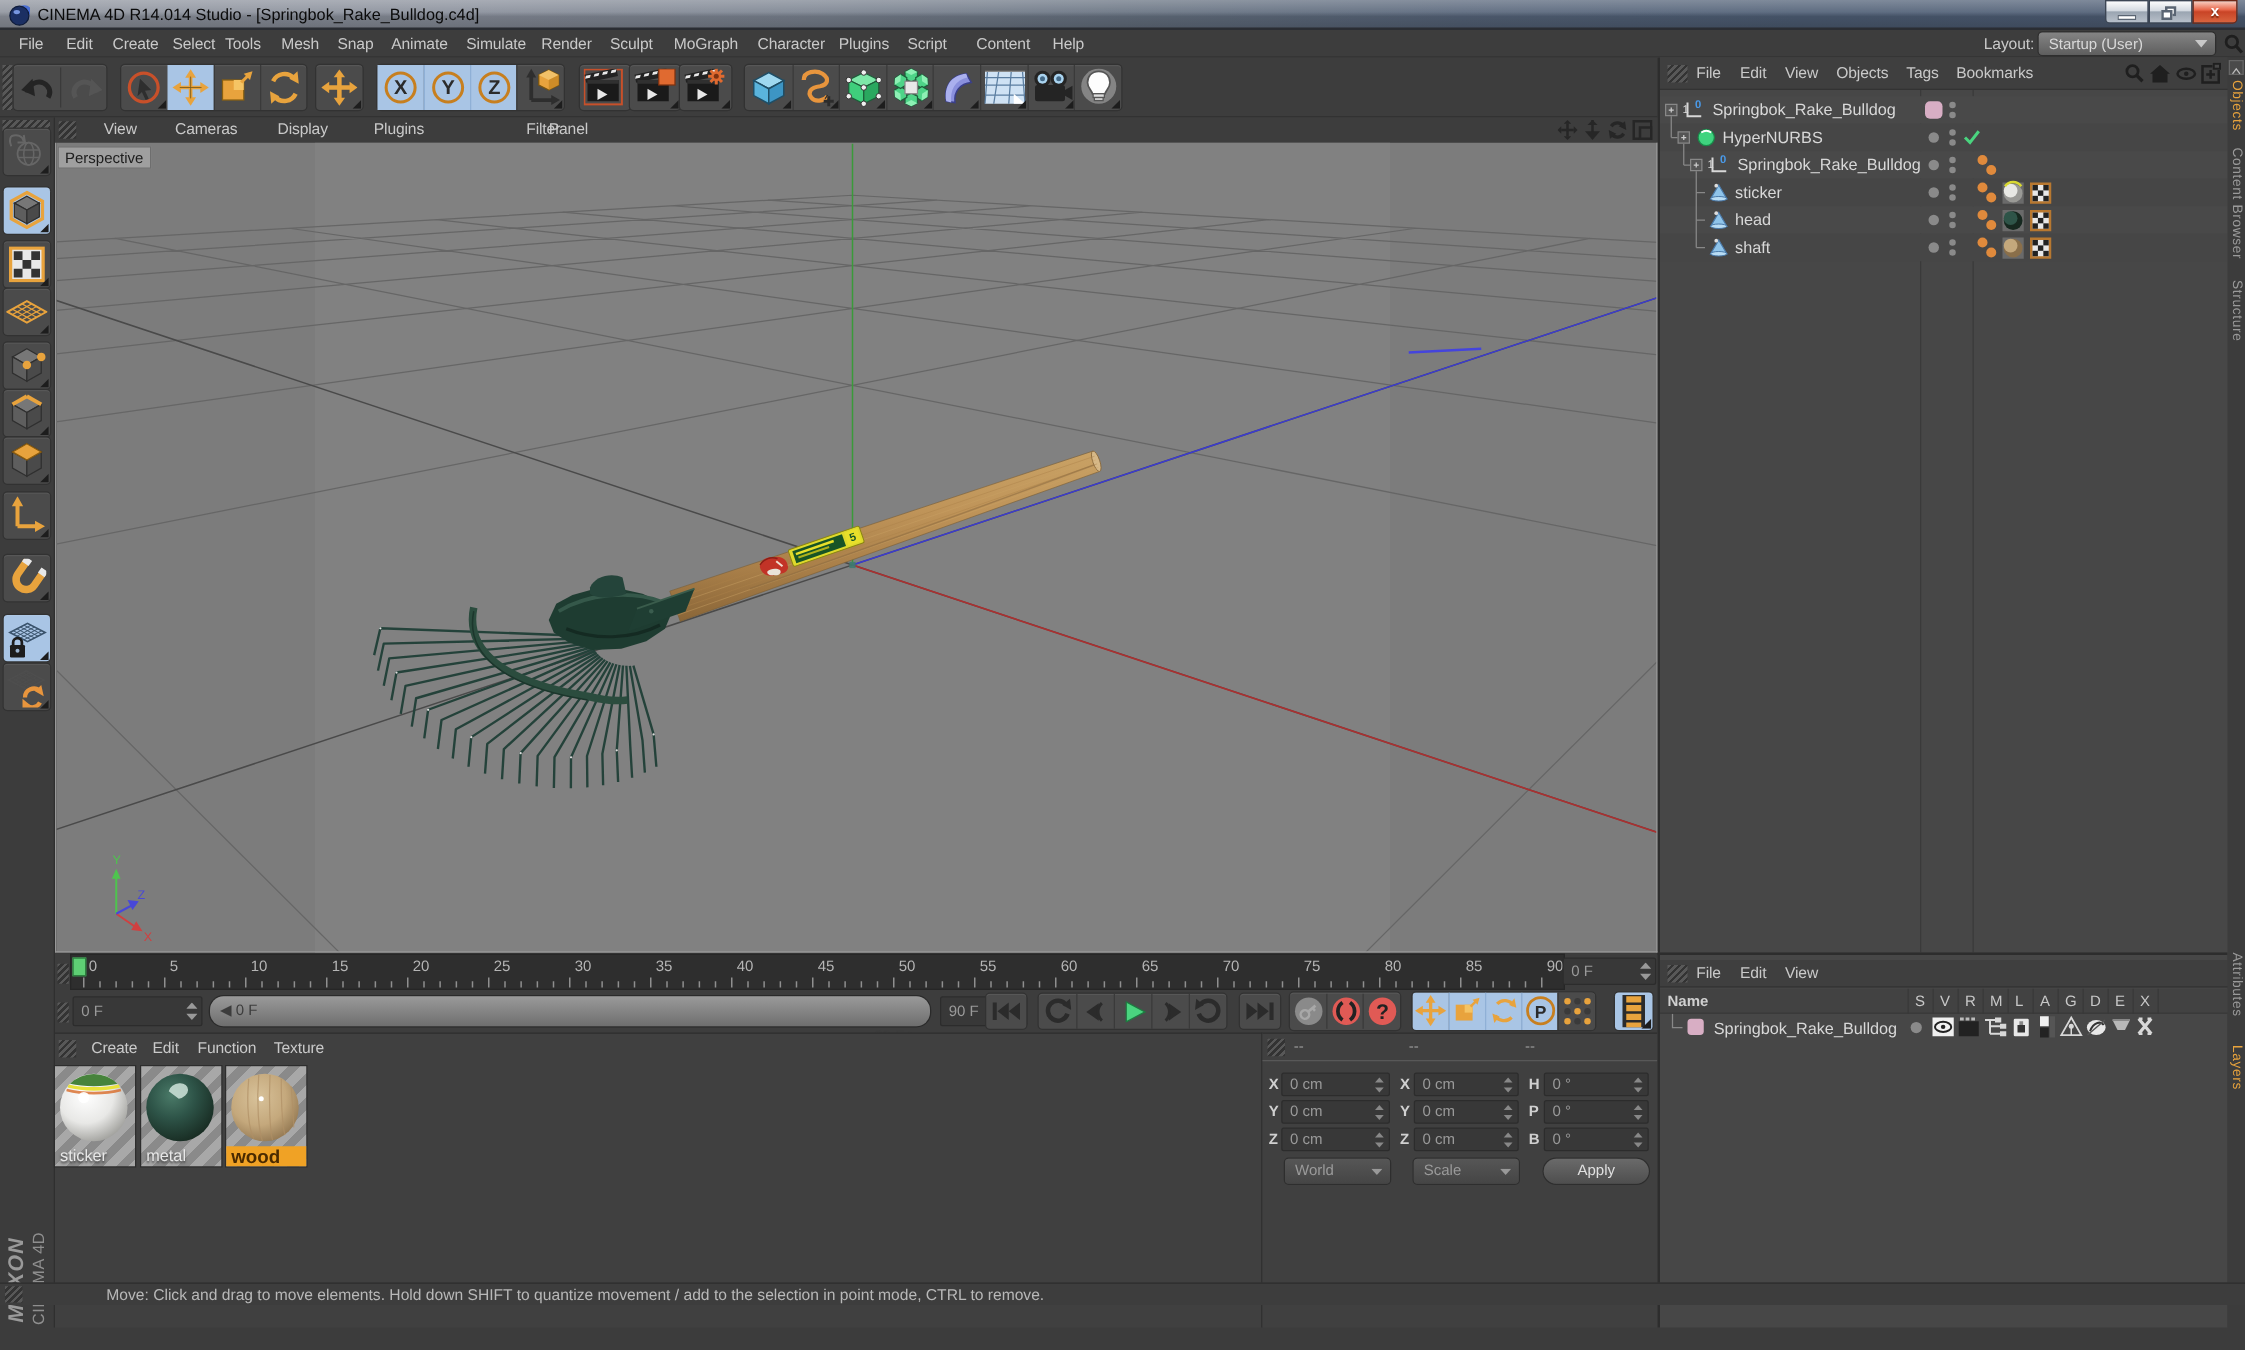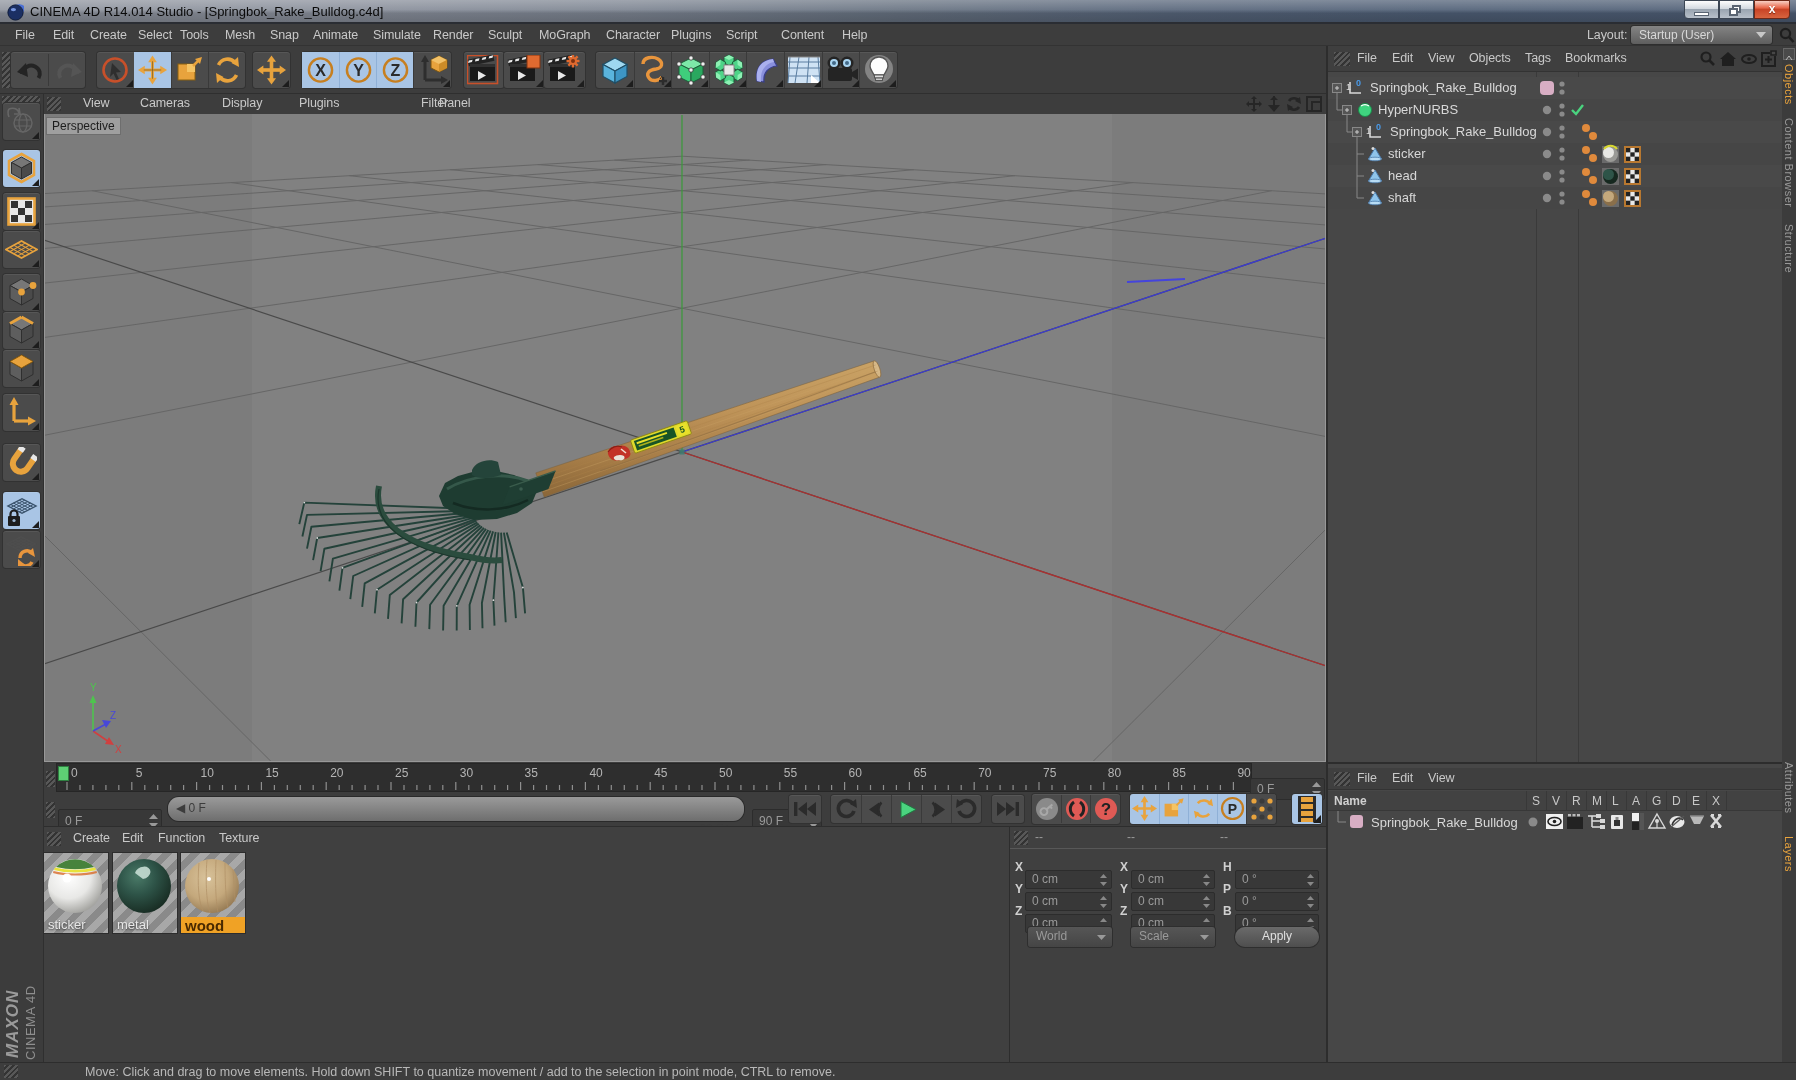--- a/index.html
+++ b/index.html
@@ -3,21 +3,21 @@
 *{margin:0;padding:0;box-sizing:border-box;}
 html,body{width:1796px;height:1080px;overflow:hidden;background:#3c3c3c;
   font-family:"Liberation Sans",sans-serif;}
 .abs{position:absolute;}
 #stage{position:absolute;left:0;top:0;width:1796px;height:1080px;}
 .menutext{color:#c9c9c9;font-size:12.5px;letter-spacing:-0.1px;}
 .btn{position:absolute;background:#4b4b4b;border-radius:3px;box-shadow:inset 0 1px 0 rgba(255,255,255,.07), 0 0 0 1px #323232;}
 .bsel{background:#a9c5e5;}
 .grip{position:absolute;background-image:repeating-linear-gradient(135deg,#585858 0 2px,#333 2px 4px);}
 .griph{position:absolute;background-image:repeating-linear-gradient(135deg,#585858 0 2px,#333 2px 4px);}
-.field{position:absolute;background:#383838;border:1px solid #2c2c2c;border-radius:2px;color:#9a9a9a;font-size:12px;line-height:20px;padding-left:6px;margin-top:12px;}
+.field{position:absolute;background:#383838;border:1px solid #2c2c2c;border-radius:2px;color:#9a9a9a;font-size:12px;line-height:20px;padding-left:6px;}
 .spin{position:absolute;right:3px;top:3px;width:9px;height:14px;}
 .vtab{position:absolute;color:#9a9a9a;font-size:11px;writing-mode:vertical-rl;letter-spacing:.5px;}
 .vtab.active{color:#e8a33d;}
 </style></head><body>
 <div id="stage">
 
 <div class="abs" style="left:0;top:0;width:1796px;height:24px;background:linear-gradient(90deg,#8e939d 0%,#878d99 20%,#7a828f 35%,#65707f 50%,#556378 65%,#4d5d74 80%,#4d5c73 100%);">
 <div class="abs" style="left:0;top:0;width:1796px;height:24px;background:linear-gradient(180deg,rgba(255,255,255,.28) 0%,rgba(255,255,255,.10) 40%,rgba(0,0,0,.12) 55%,rgba(0,0,0,.22) 100%);"></div>
 <div class="abs" style="left:0;top:22px;width:1796px;height:2px;background:#2a2d33;"></div>
 <svg class="abs" style="left:7px;top:4px" width="17" height="17" viewBox="0 0 17 17">
@@ -1326,16 +1326,16 @@
 <div class="abs" style="left:1782px;top:46px;width:14px;height:1016px;background:#3c3c3c;">
 <div class="abs" style="left:1px;top:2px;width:12px;height:12px;background:#4a4a4a;border:1px solid #666;"><svg width="10" height="10">
           <path d="M2 7 L5 3 L8 7" stroke="#bbb" fill="none"></path>
         </svg></div>
 <span class="vtab active" style="left:1px;top:18px;">Objects</span>
 <span class="vtab" style="left:1px;top:72px;">Content Browser</span>
 <span class="vtab" style="left:1px;top:178px;">Structure</span>
 <span class="vtab" style="left:1px;top:716px;">Attributes</span>
 <span class="vtab active" style="left:1px;top:790px;">Layers</span>
 </div>
-<div class="abs" style="left:0;top:1062px;width:1796px;height:18px;background:#3d3d3d;border-top:1px solid #2d2d2d;">
+<div class="abs" style="left:0;top:1026px;width:1796px;height:18px;background:#3d3d3d;border-top:1px solid #2d2d2d;">
 <div class="grip" style="left:4px;top:2px;width:14px;height:13px;"></div>
 <span class="abs" style="left:85px;top:2px;color:#b8b8b8;font-size:12.5px;">Move: Click and drag to move elements. Hold down SHIFT to quantize movement / add to the selection in point mode, CTRL to remove.</span>
 </div>
 </div>
 </body></html>

